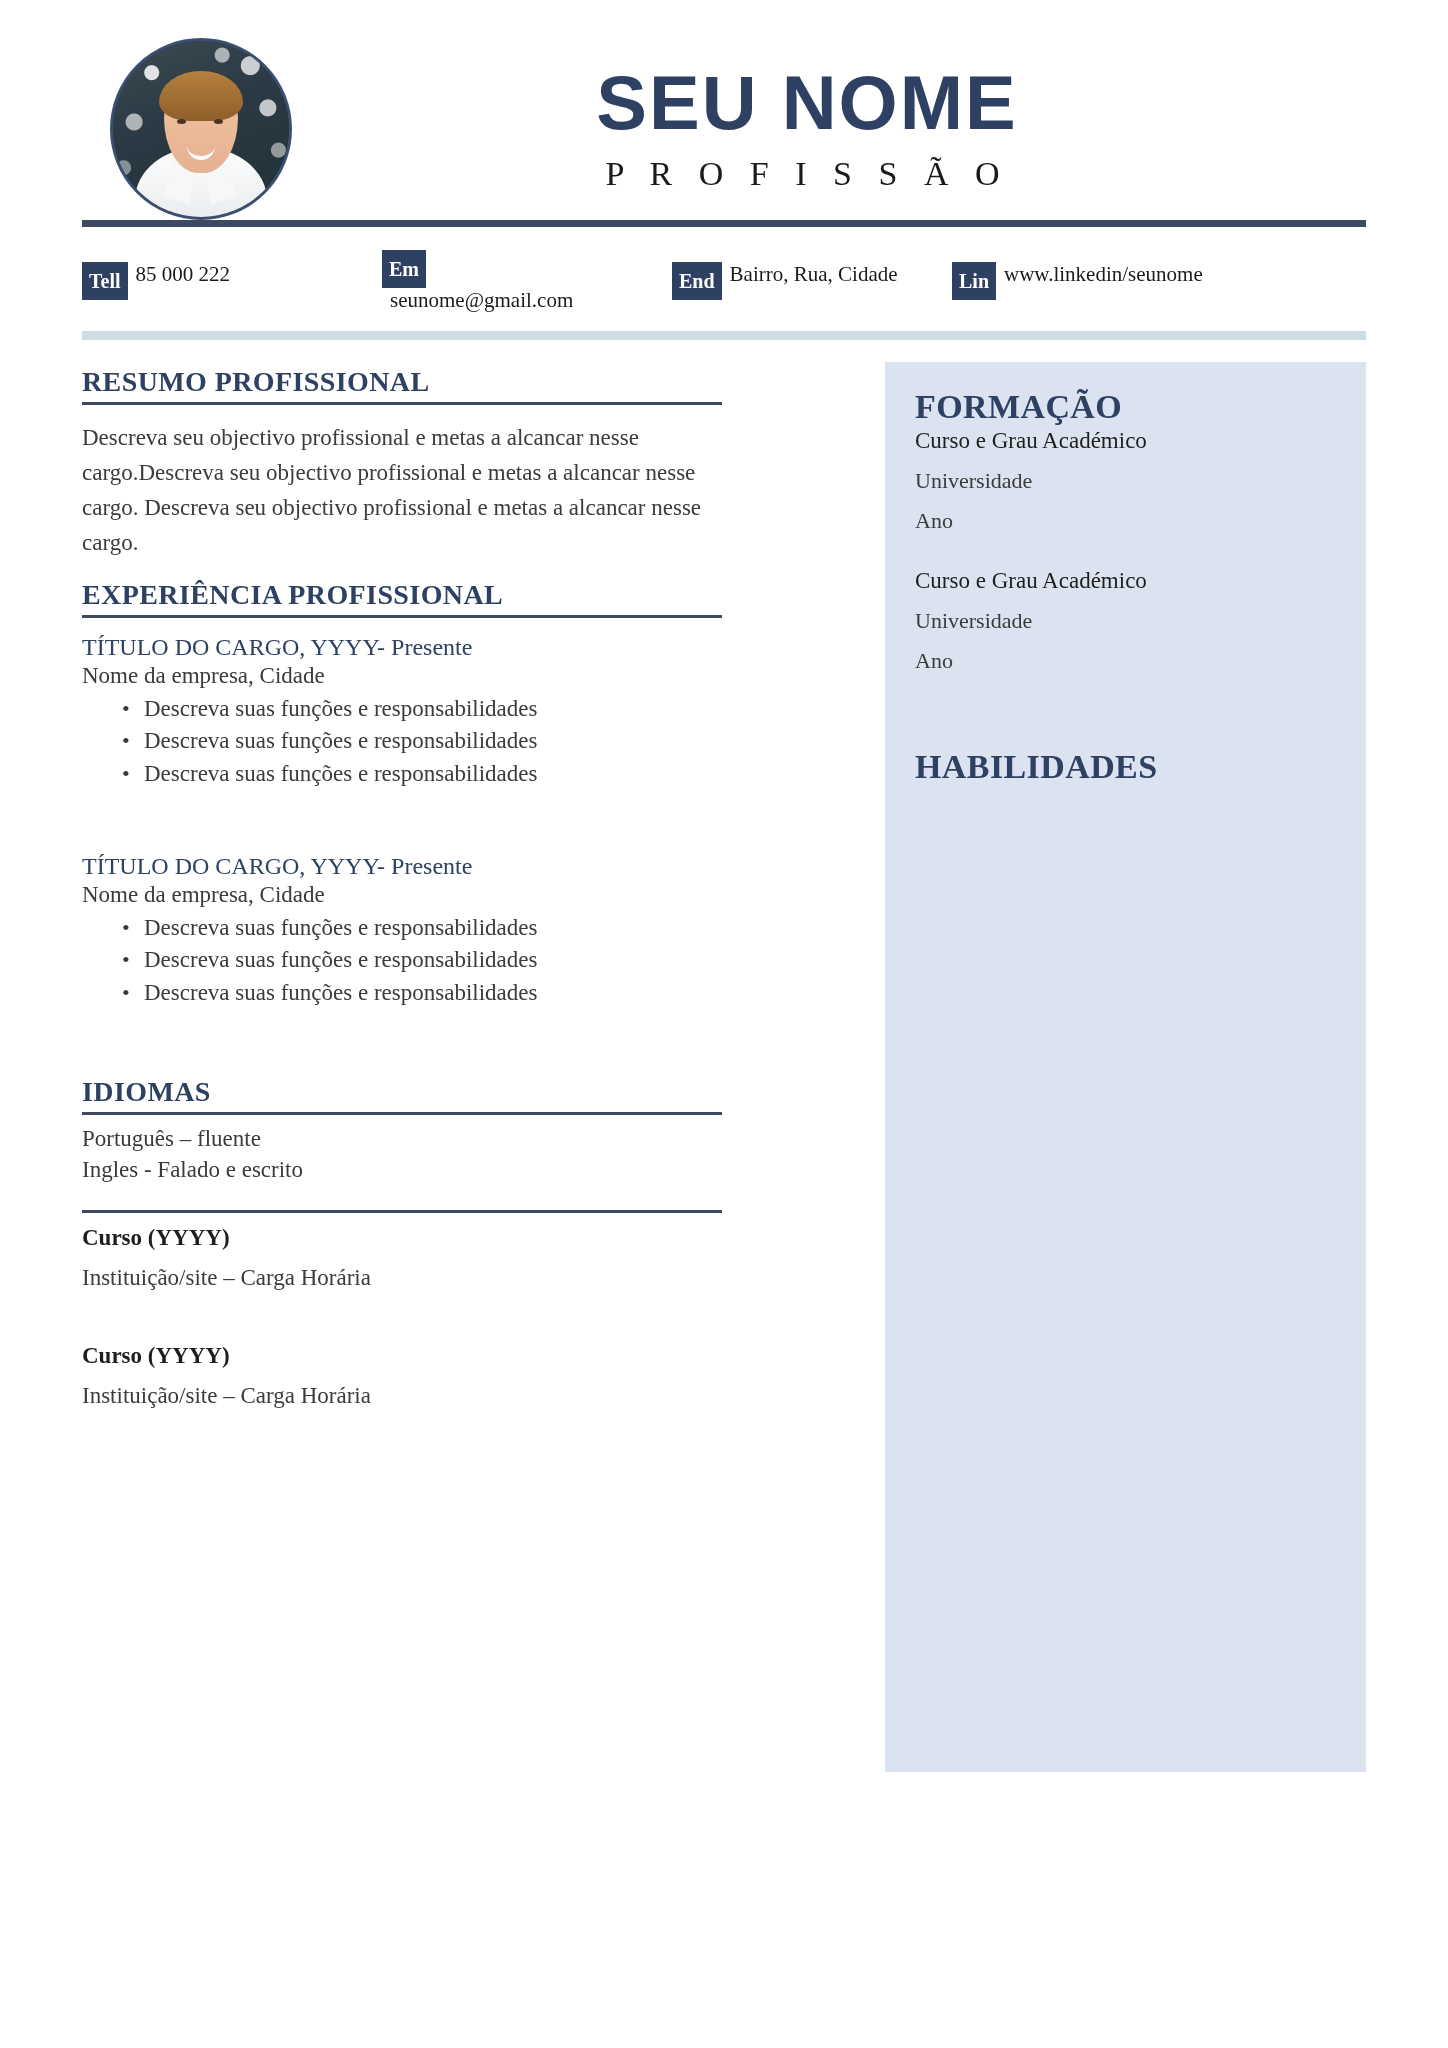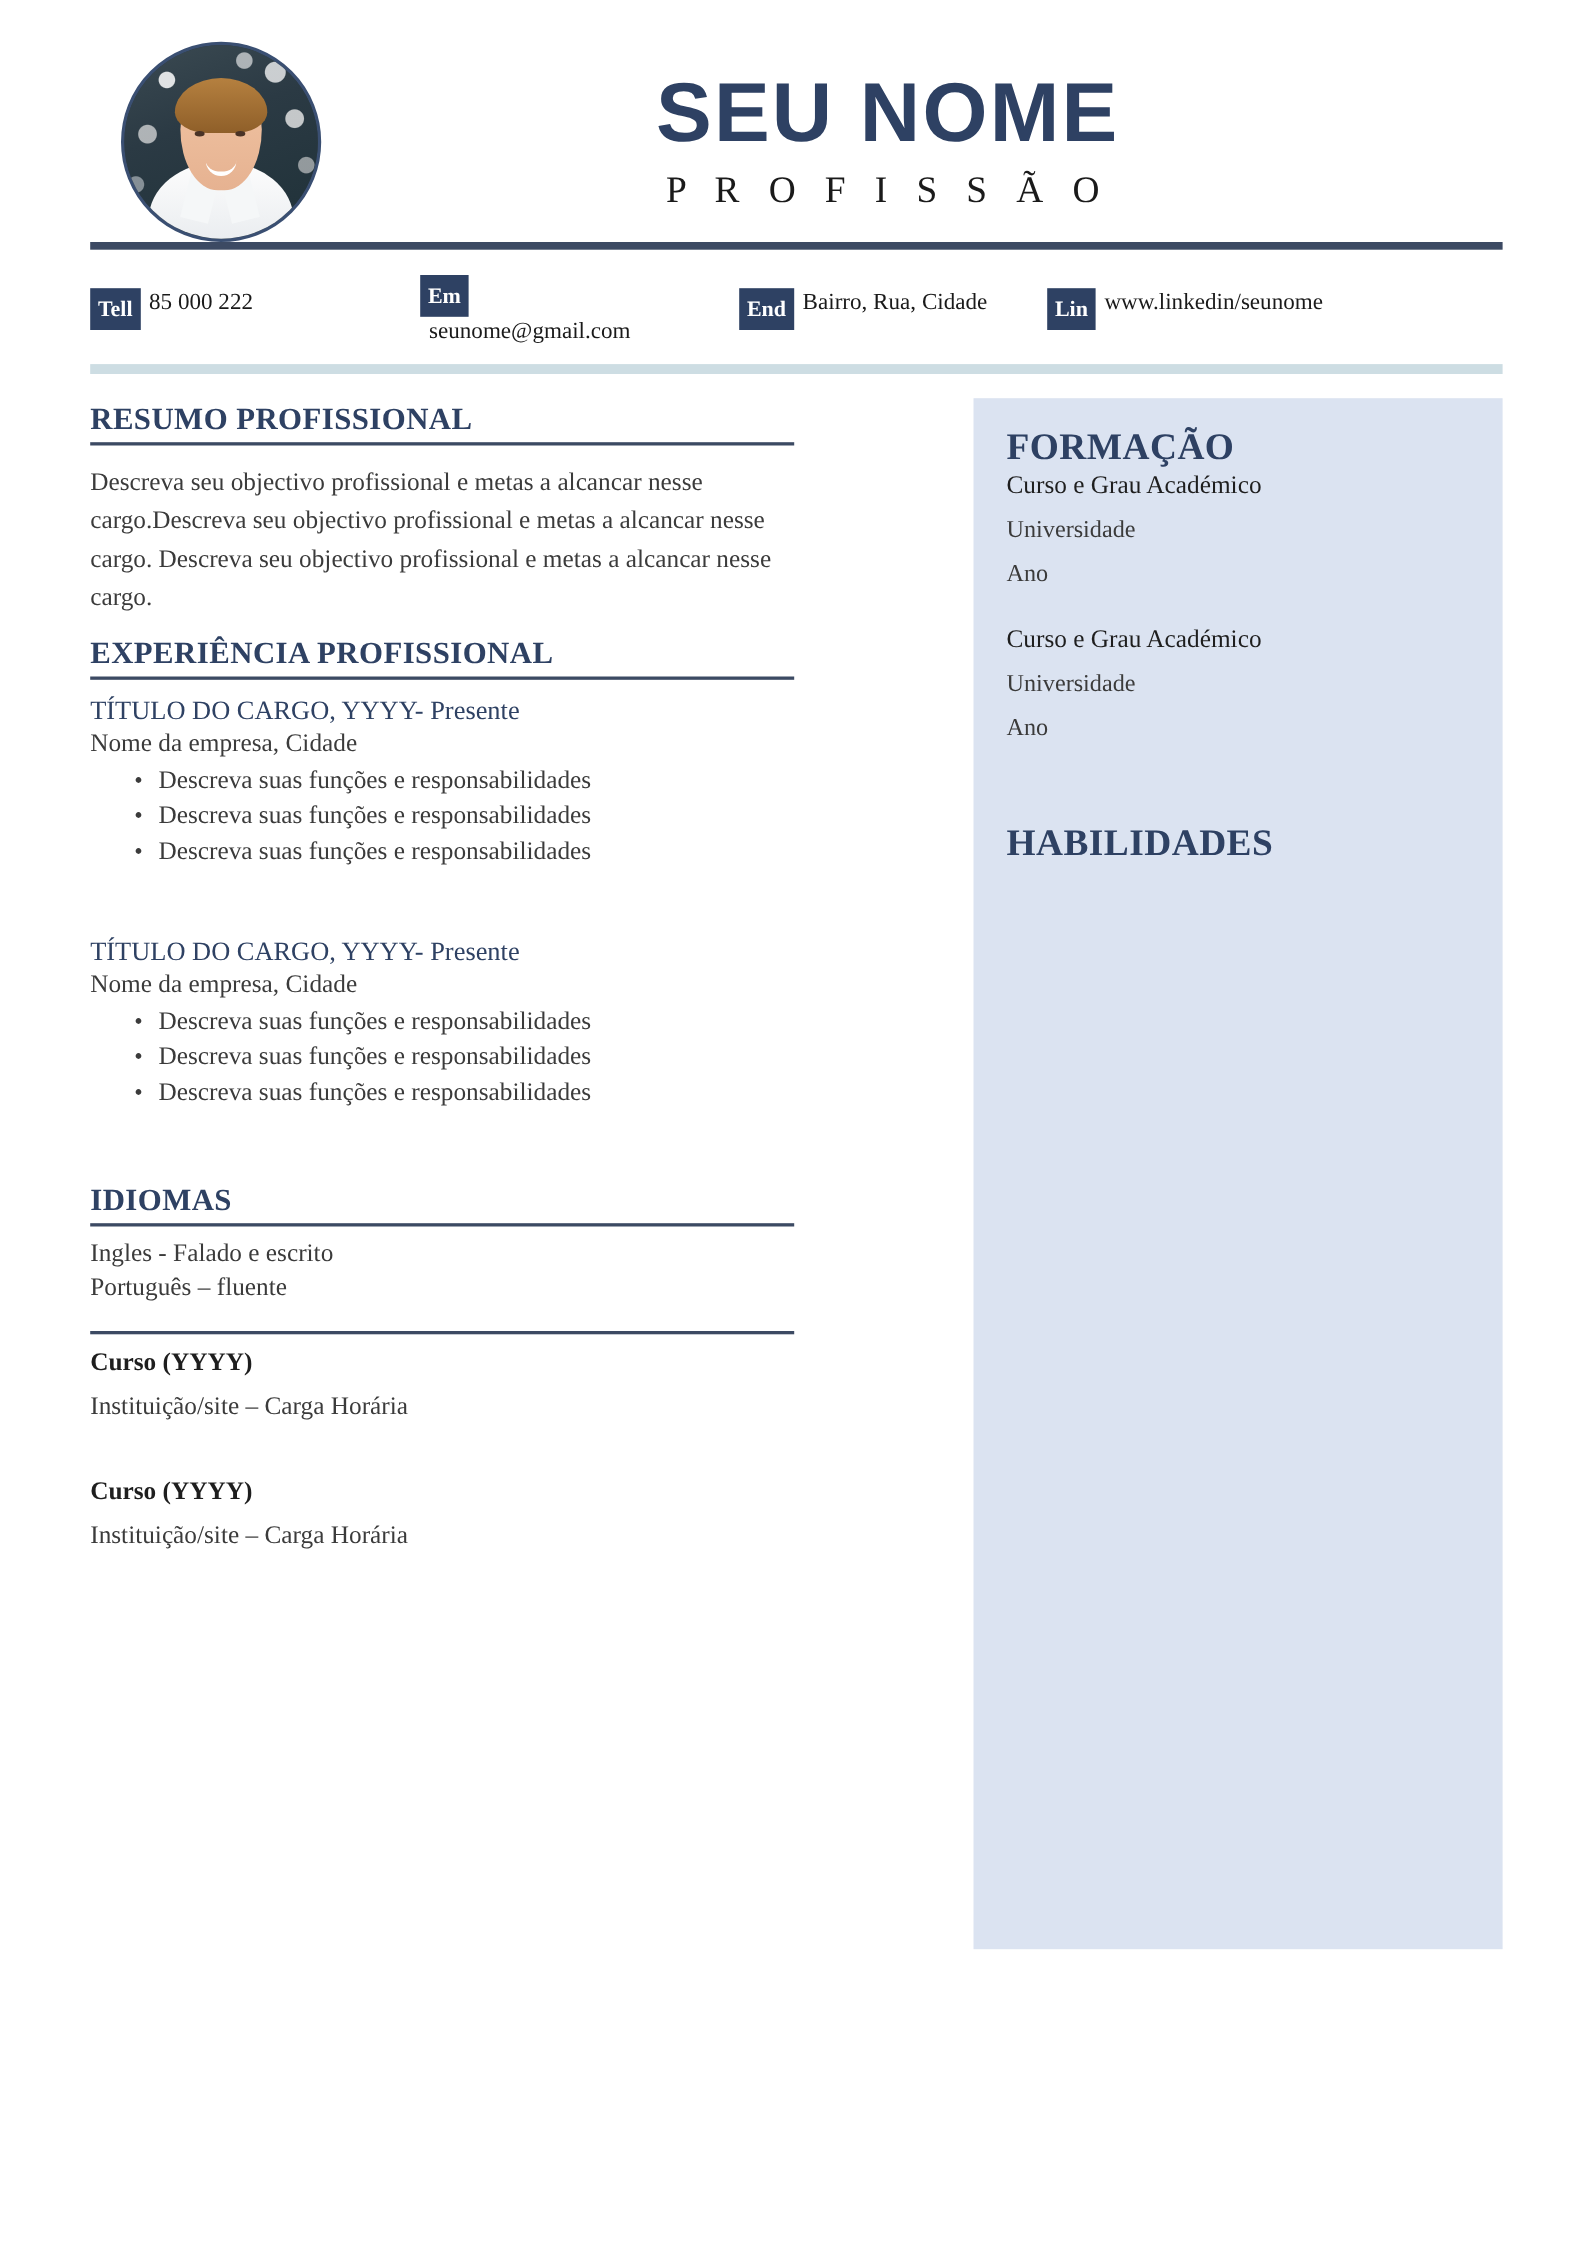--- a/index.html
+++ b/index.html
@@ -393,22 +393,22 @@
             <li>Descreva suas funções e responsabilidades</li>
           </ul>
         </div>
       </div>
 
       <div class="gap-52"></div>
 
       <div>
         <div class="sec-title">IDIOMAS</div>
         <div class="sec-underline" style="margin-bottom:8px;"></div>
+        <div class="lang-line">Português – fluente</div>
         <div class="lang-line">Ingles - Falado e escrito</div>
-        <div class="lang-line">Português – fluente</div>
       </div>
 
       <div class="gap-24"></div>
 
       <div>
         <div class="sec-underline" style="margin-bottom:12px;"></div>
 
         <div>
           <div class="course-name">Curso (YYYY)</div>
           <p class="course-inst">Instituição/site – Carga Horária</p>

